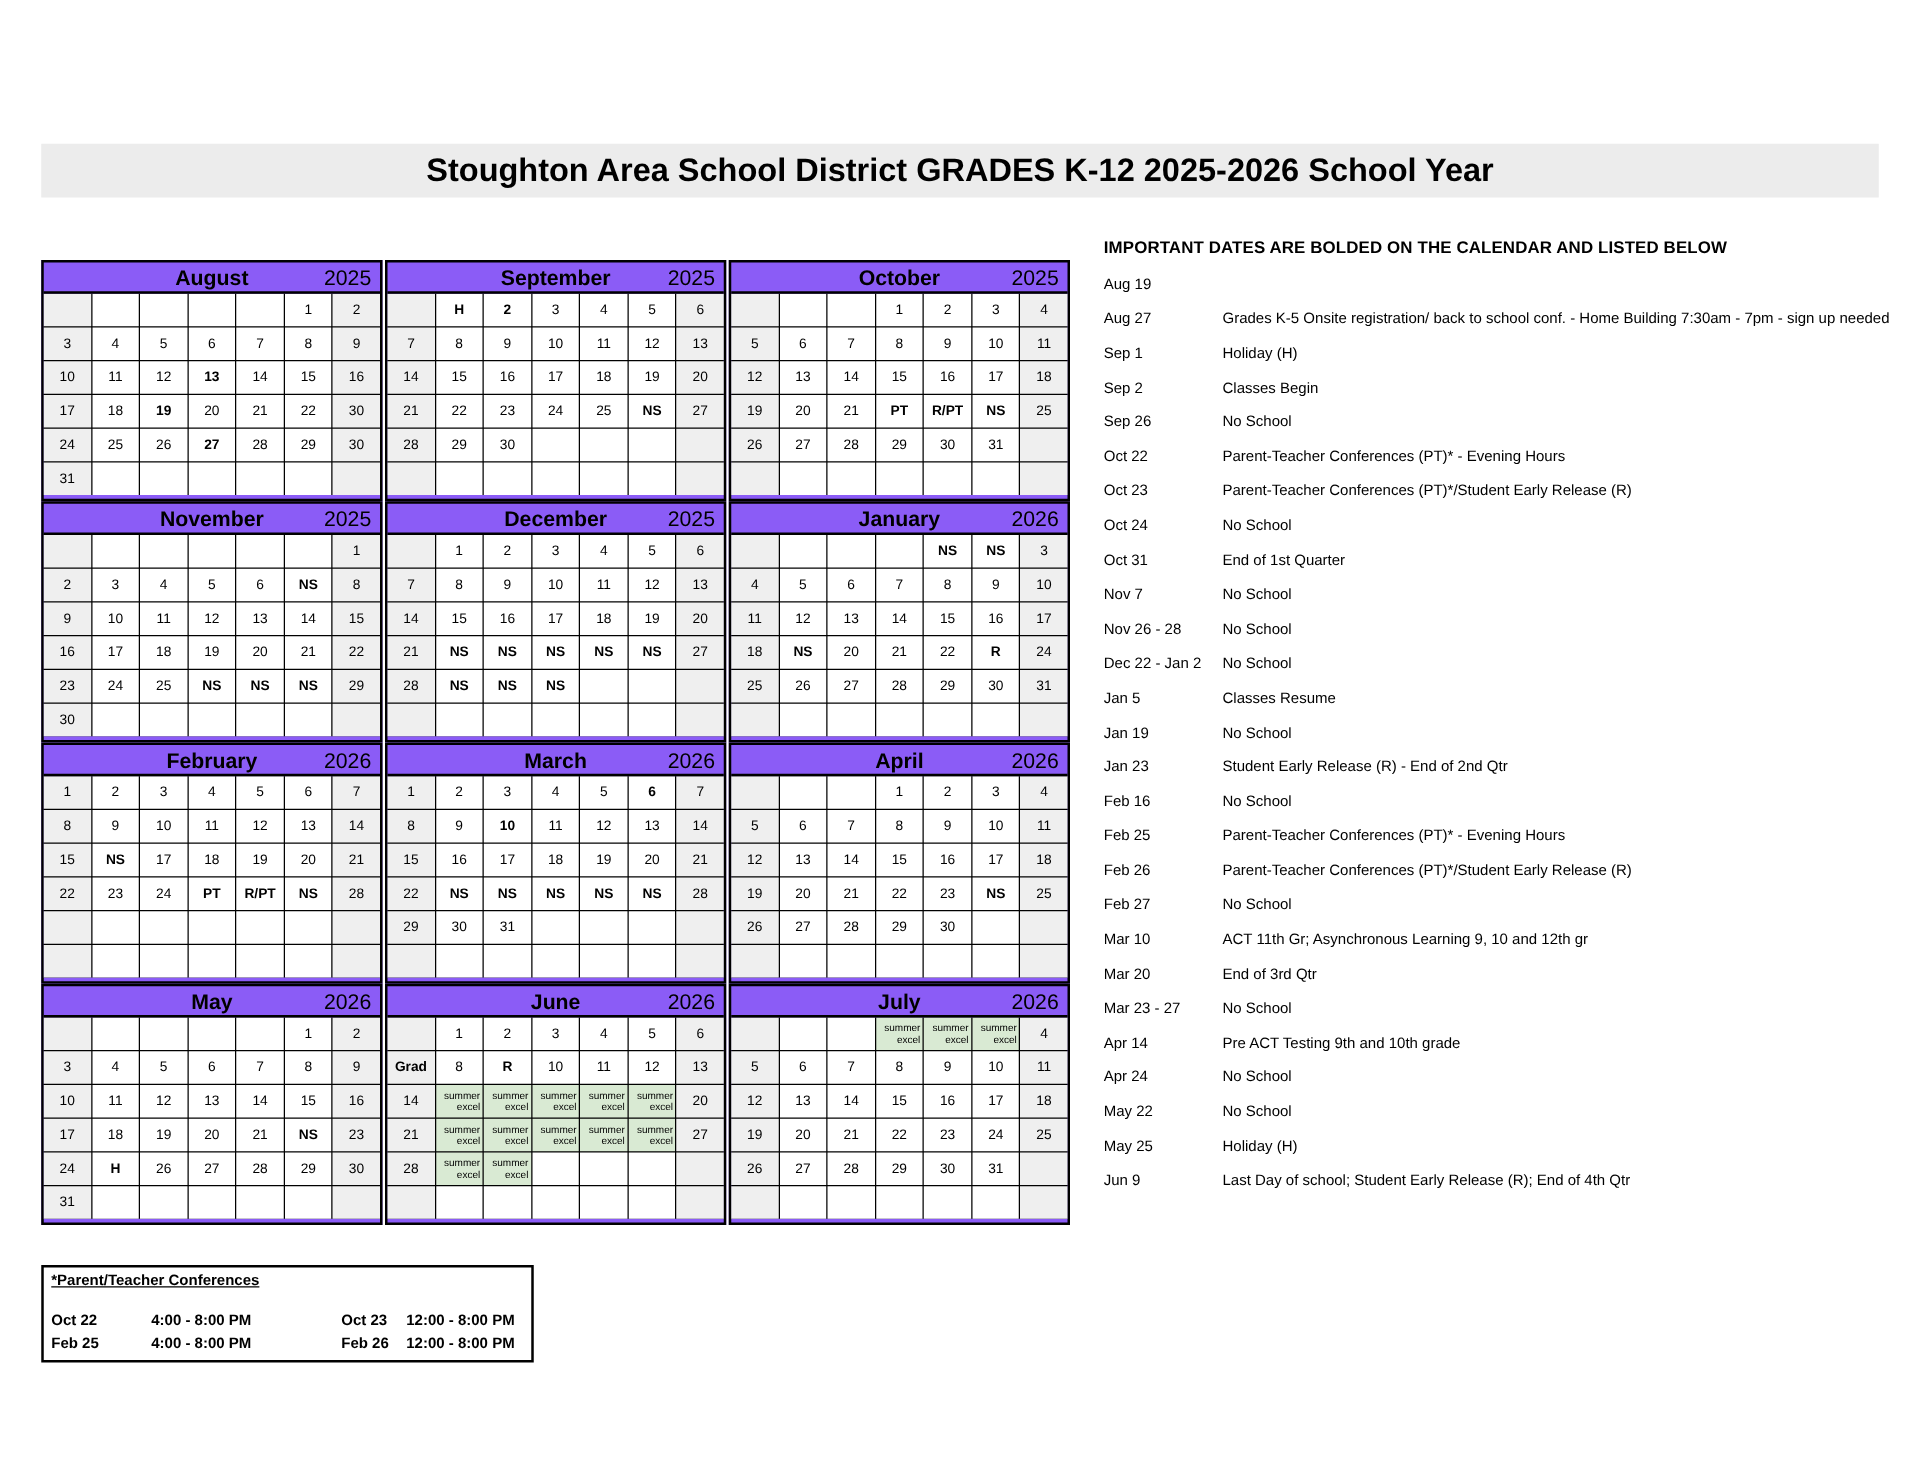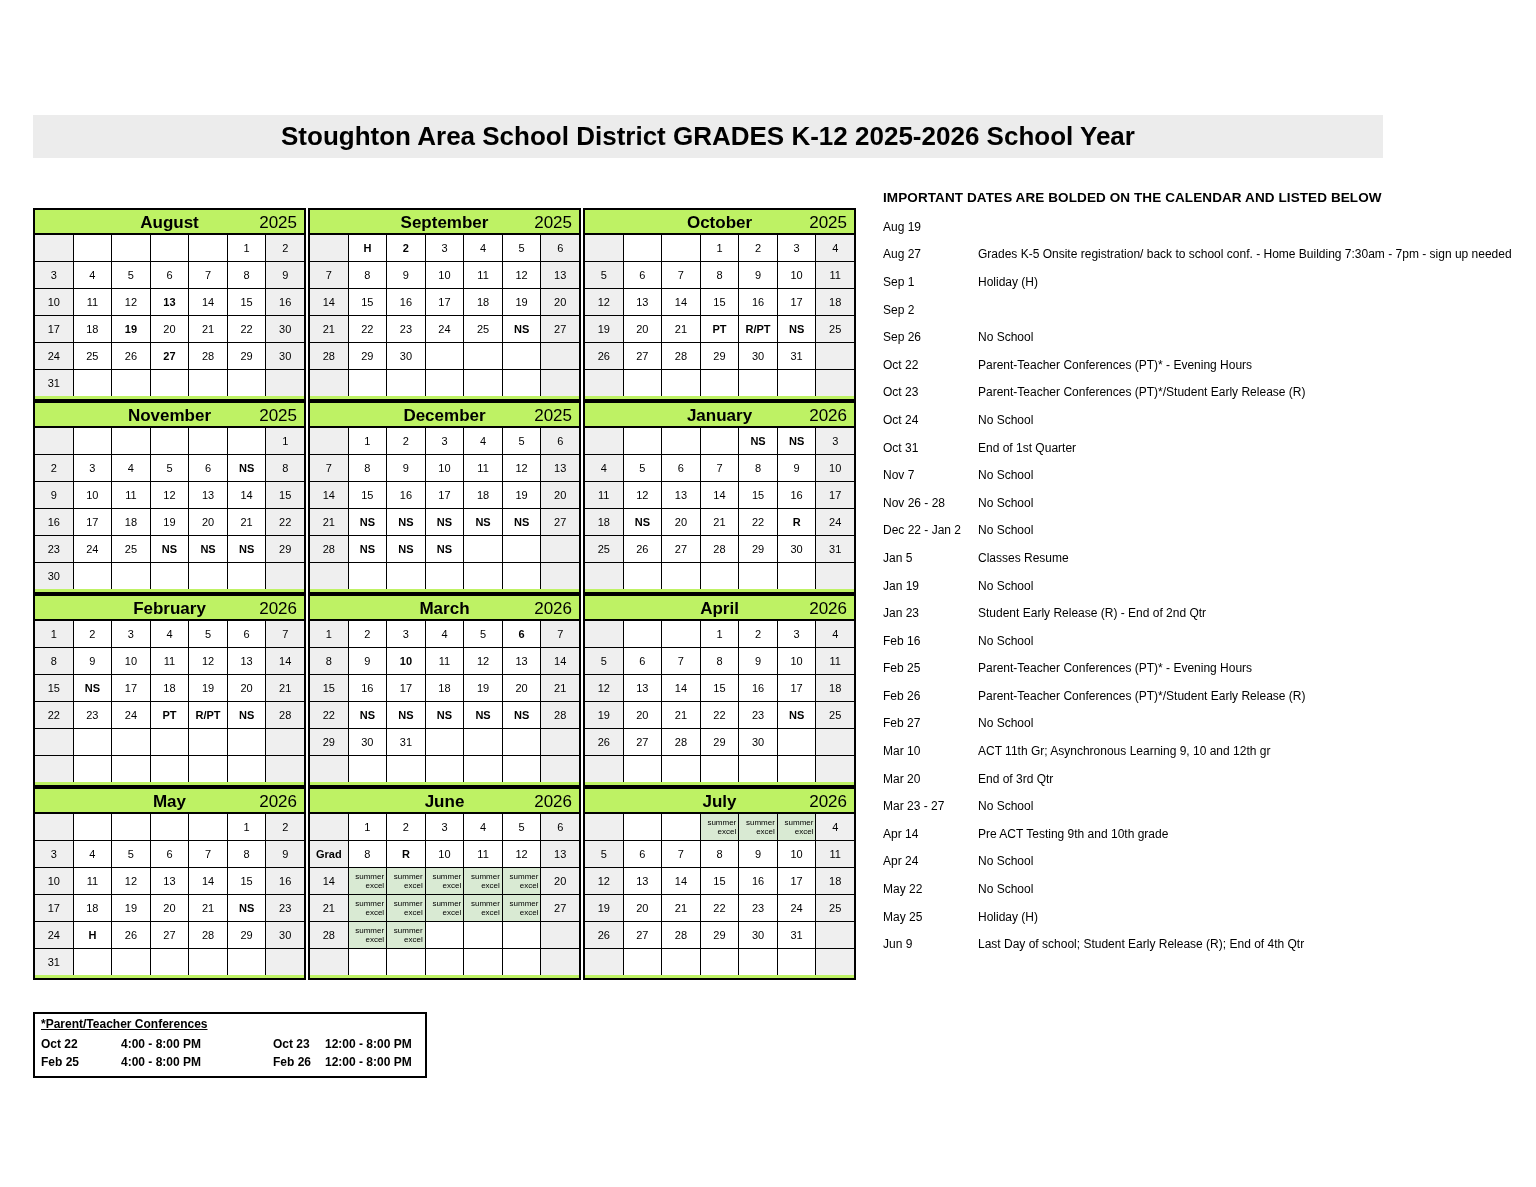--- a/index.html
+++ b/index.html
@@ -2,30 +2,30 @@
 <html><head>
 <meta charset="utf-8">
 <style>
   * { margin:0; padding:0; box-sizing:border-box; }
   html,body { background:#fff; }
   body {
     width:1536px; height:1187px; position:relative;
     font-family:"Liberation Sans", sans-serif; color:#000;
   }
   .title-bar {
-    position:absolute; left:33px; top:115px; width:1350px; height:43px;
+    position:absolute; left:33px; top:115px; width:1470px; height:43px;
     background:#ececec; text-align:center; line-height:43px;
     font-size:26px; font-weight:bold;
   }
   
   .cal-grid {
     position:absolute; left:33px; top:208px;
     display:grid; grid-template-columns:repeat(3,275px); grid-auto-rows:193px;
   }
-  .month { width:273px; border:2px solid #000; background:#bef264; }
+  .month { width:273px; border:2px solid #000; background:#8b5cf6; }
   .month-header {
     height:25px; line-height:25px; border-bottom:2px solid #000;
     position:relative; text-align:center;
   }
   .month-name { font-size:17px; font-weight:bold; }
   .month-year { position:absolute; right:7px; top:0; font-size:17px; font-weight:normal; }
   .days {
     display:grid; grid-template-columns:repeat(7,1fr); grid-auto-rows:26px;
     gap:1px; background:#000;
   }
@@ -43,21 +43,21 @@
   .imp-list { margin-top:8px; }
   .imp-item { height:27.6px; display:flex; align-items:center; font-size:12px; }
   .imp-date { width:95px; flex:0 0 95px; }
   .imp-desc { flex:1; }
   
   .conf-box {
     position:absolute; left:33px; top:1012px; width:394px;
     border:2px solid #000; padding:3px 6px 5px 6px;
     font-size:12px; font-weight:bold;
   }
-  .conf-heading { text-decoration:underline; margin-bottom:4px; }
+  .conf-heading { text-decoration:underline; margin-bottom:16px; }
   .conf-row { display:grid; grid-template-columns:80px 152px 52px 1fr; line-height:18px; }
 </style>
 </head>
 <body>
 
 <div class="title-bar">Stoughton Area School District GRADES K-12 2025-2026 School Year</div>
 
 <div class="cal-grid" id="months">
     <div class="month">
       <div class="month-header"><span class="month-name">August</span><span class="month-year">2025</span></div>
@@ -634,20 +634,21 @@
       <div class="imp-item">
         <div class="imp-date">Aug 27</div>
         <div class="imp-desc">Grades K-5 Onsite registration/ back to school conf. - Home Building 7:30am - 7pm - sign up needed</div>
       </div>
       <div class="imp-item">
         <div class="imp-date">Sep 1</div>
         <div class="imp-desc">Holiday (H)</div>
       </div>
       <div class="imp-item">
         <div class="imp-date">Sep 2</div>
+        <div class="imp-desc">Classes Begin</div>
       </div>
       <div class="imp-item">
         <div class="imp-date">Sep 26</div>
         <div class="imp-desc">No School</div>
       </div>
       <div class="imp-item">
         <div class="imp-date">Oct 22</div>
         <div class="imp-desc">Parent-Teacher Conferences (PT)* - Evening Hours</div>
       </div>
       <div class="imp-item">

